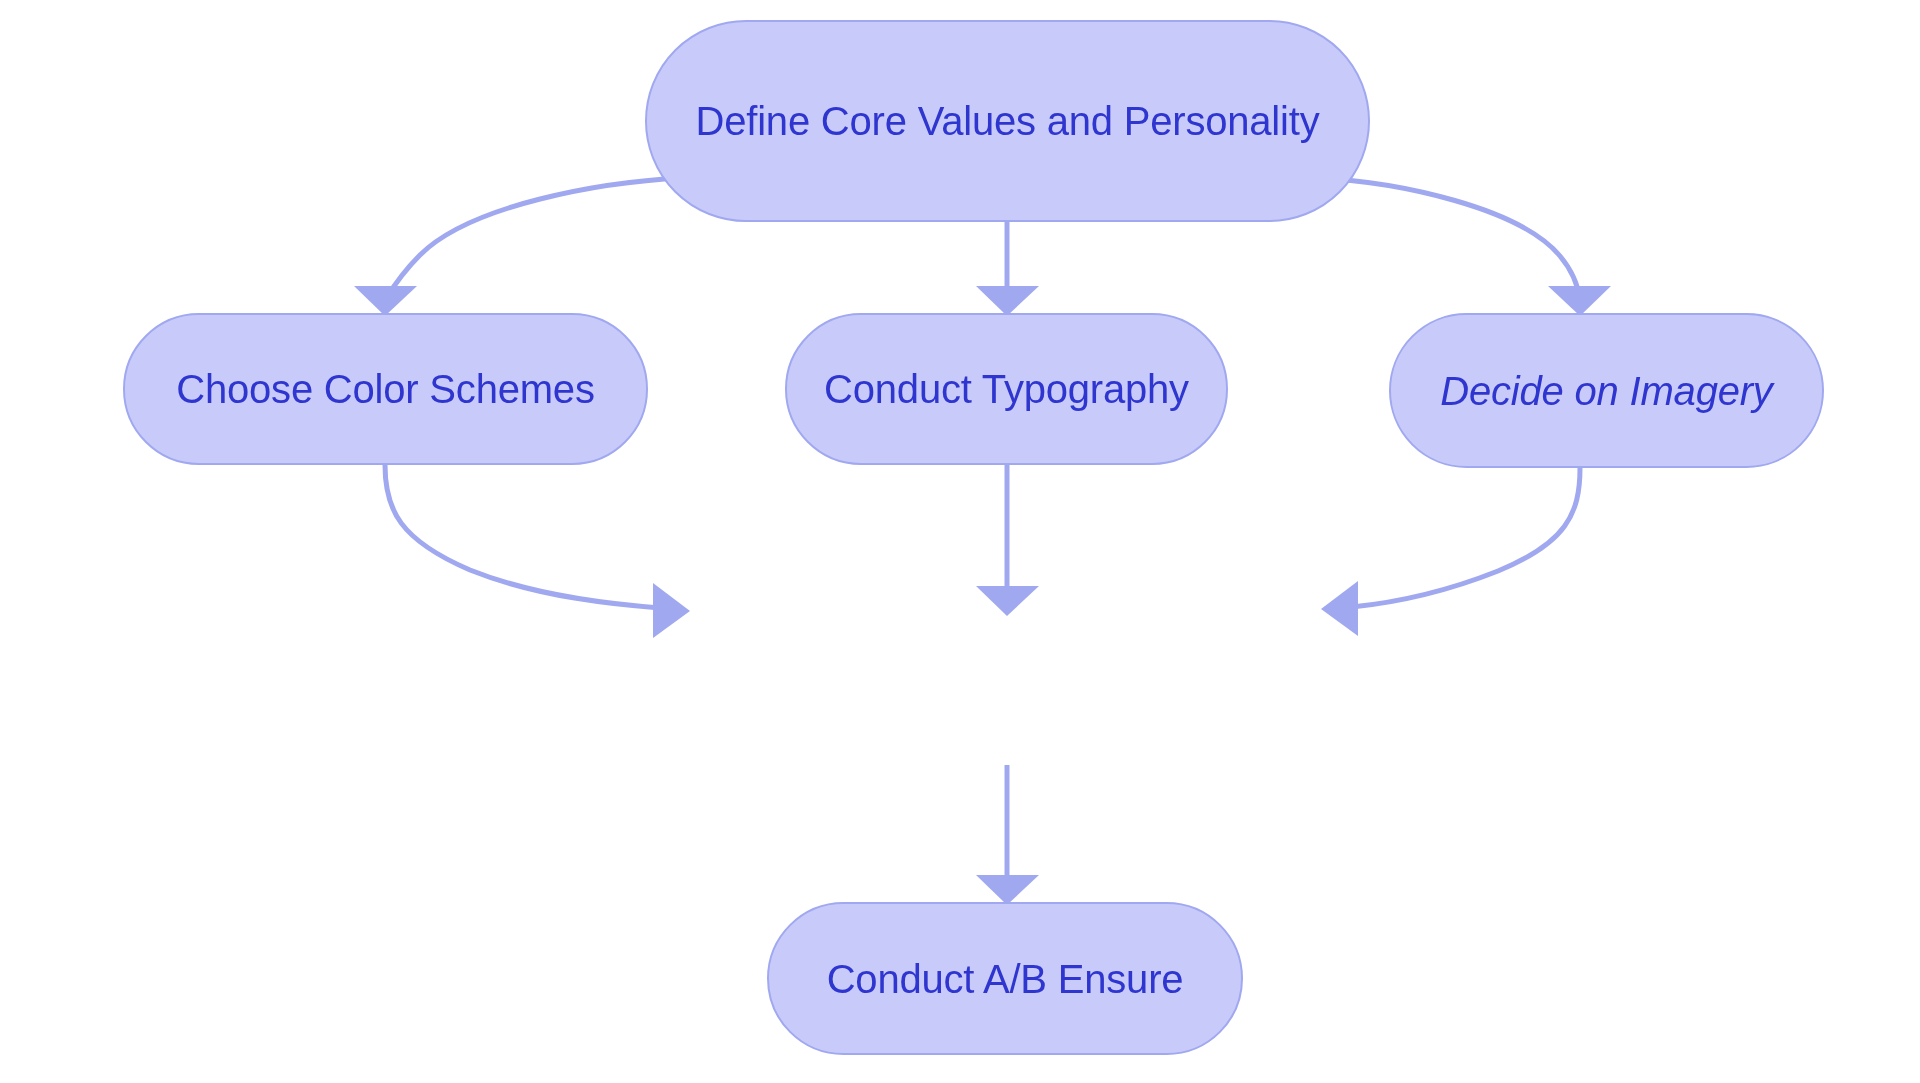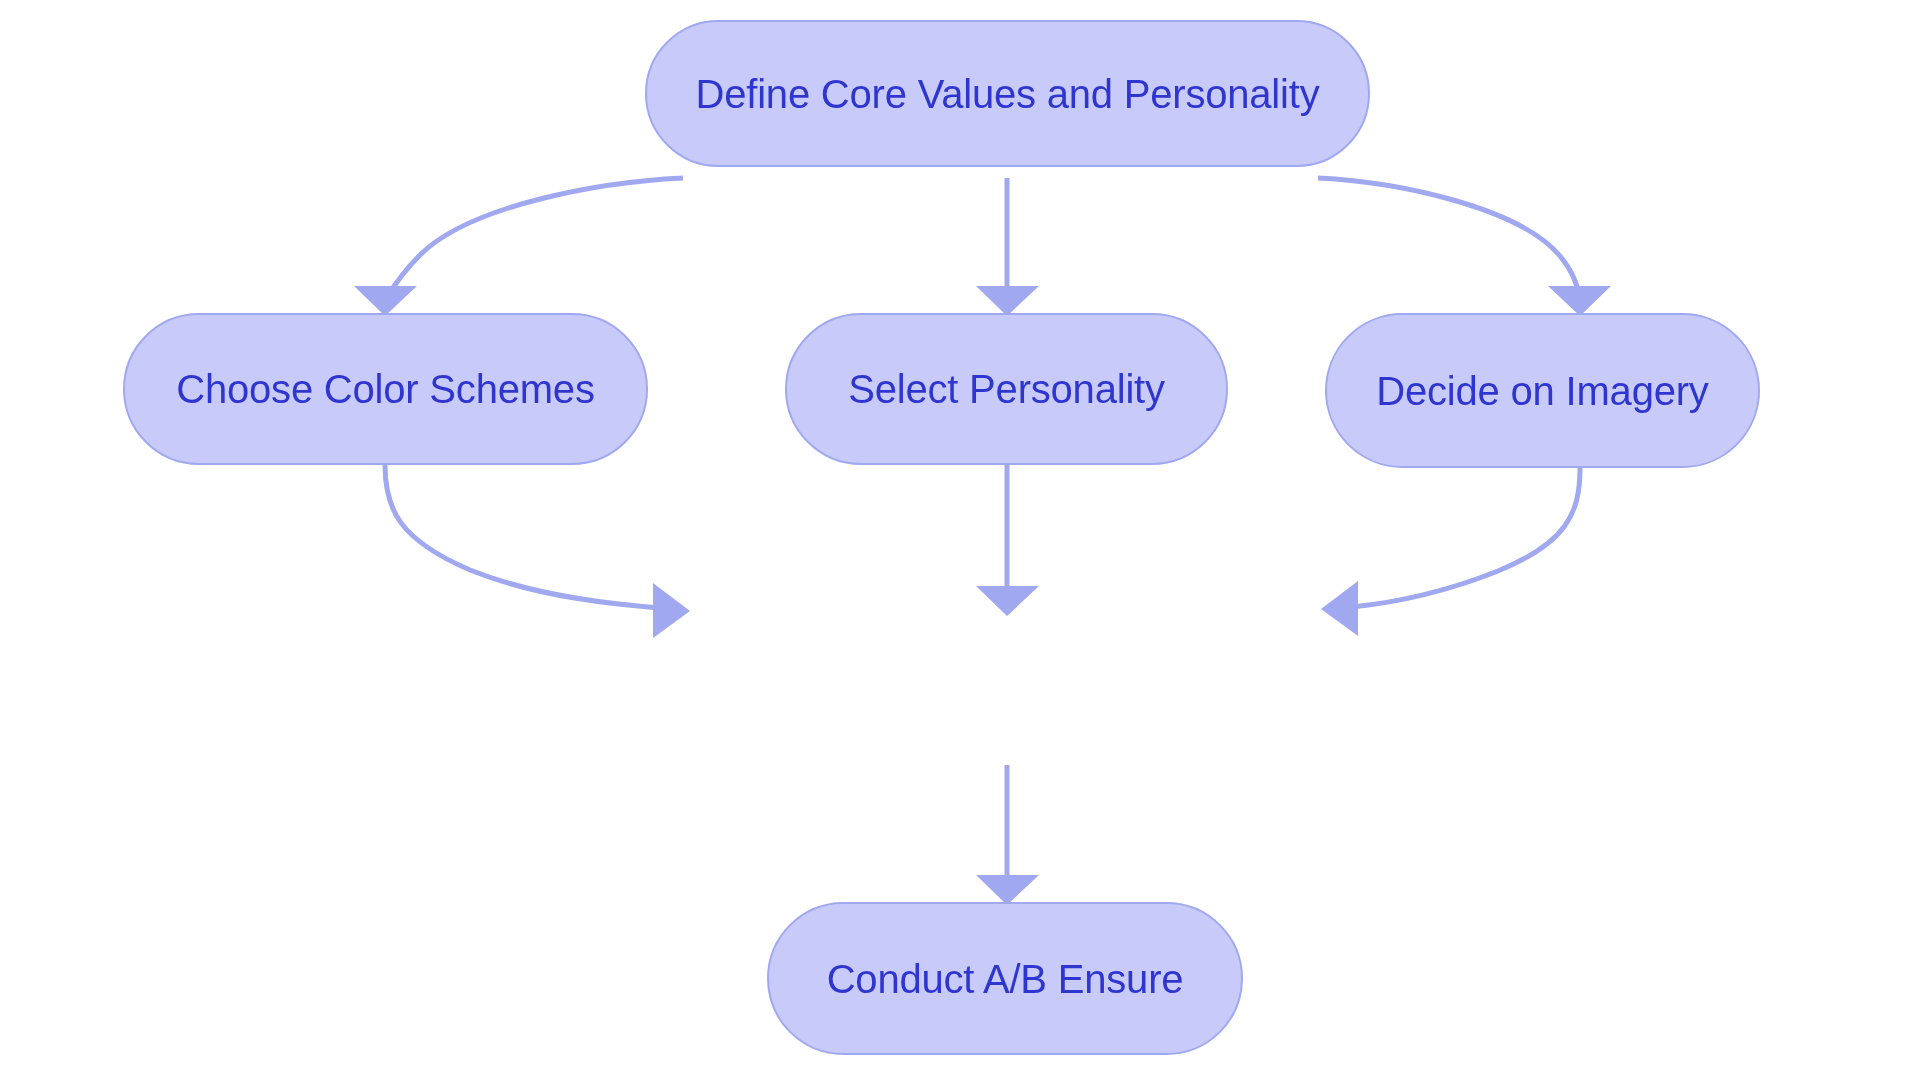--- a/index.html
+++ b/index.html
@@ -40,24 +40,24 @@
   }
   .flow-node .node-label {
     color: #2f35cf;
     font-family: "Liberation Sans", sans-serif;
     font-weight: 400;
     white-space: nowrap;
     letter-spacing: -0.2px;
     line-height: 1;
   }
   
-  #node-define   { left: 645px;  top: 20px;  width: 725px; height: 147px; }
+  #node-define   { left: 645px;  top: 20px;  width: 725px; height: 202px; }
   #node-colors   { left: 123px;  top: 313px; width: 525px; height: 152px; align-items: center; }
   #node-typo     { left: 785px;  top: 313px; width: 443px; height: 152px; }
-  #node-imagery  { left: 1325px; top: 313px; width: 435px; height: 155px; }
+  #node-imagery  { left: 1389px; top: 313px; width: 435px; height: 155px; font-style: italic; }
   #node-consist  { left: 618px;  top: 613px; width: 775px; height: 152px; }
   #node-testing  { left: 767px;  top: 902px; width: 476px; height: 153px; }
 
   #node-define  .node-label { font-size: 40px; }
   #node-colors  .node-label { font-size: 40px; }
   #node-typo    .node-label { font-size: 40px; }
   #node-imagery .node-label { font-size: 40px; }
   #node-consist .node-label { font-size: 40px; }
   #node-testing .node-label { font-size: 40px; }
 
@@ -118,21 +118,21 @@
 
   <div class="flow-node" id="node-define">
     <span class="node-label">Define Core Values and Personality</span>
   </div>
 
   <div class="flow-node" id="node-colors">
     <span class="node-label">Choose Color Schemes</span>
   </div>
 
   <div class="flow-node" id="node-typo">
-    <span class="node-label">Select Personality</span>
+    <span class="node-label">Conduct Typography</span>
   </div>
 
   <div class="flow-node" id="node-imagery">
     <span class="node-label">Decide on Imagery</span>
   </div>
 
 
   <div class="flow-node" id="node-testing">
     <span class="node-label">Conduct A/B Ensure</span>
   </div>

